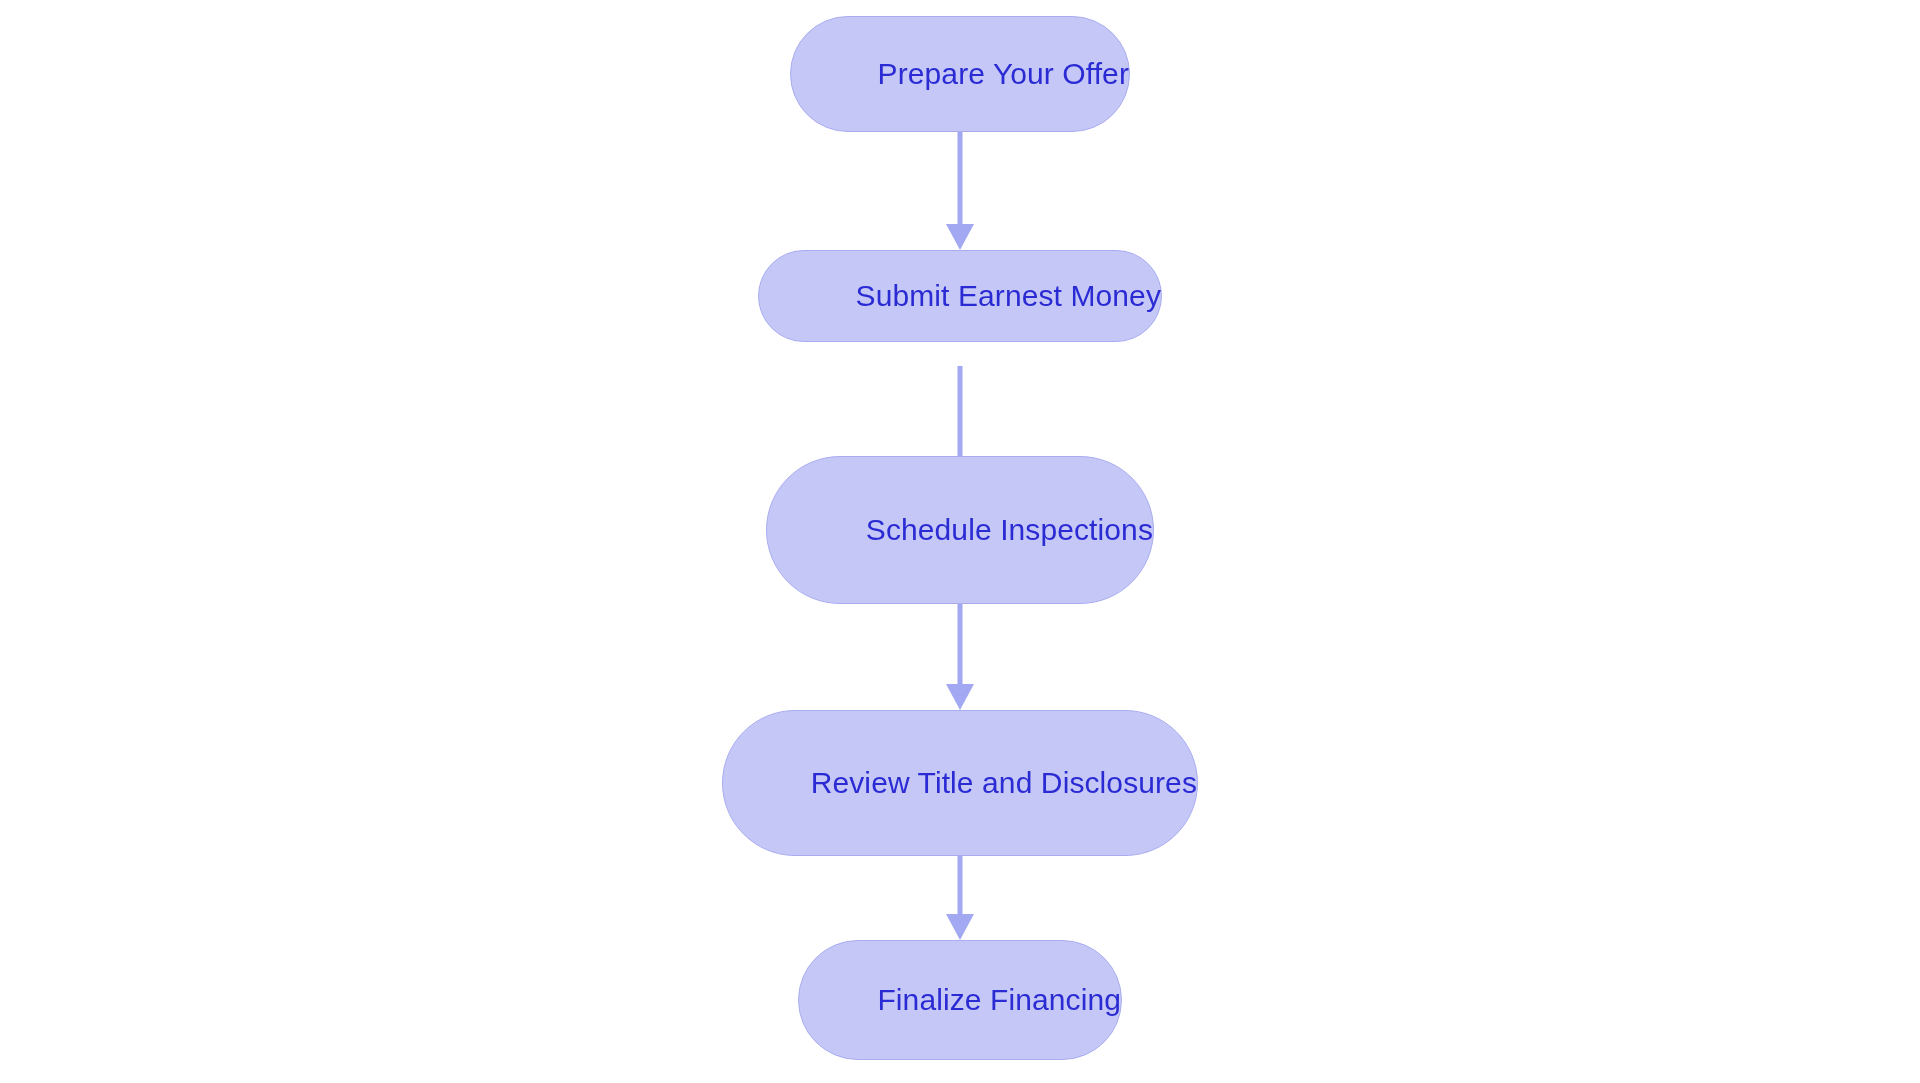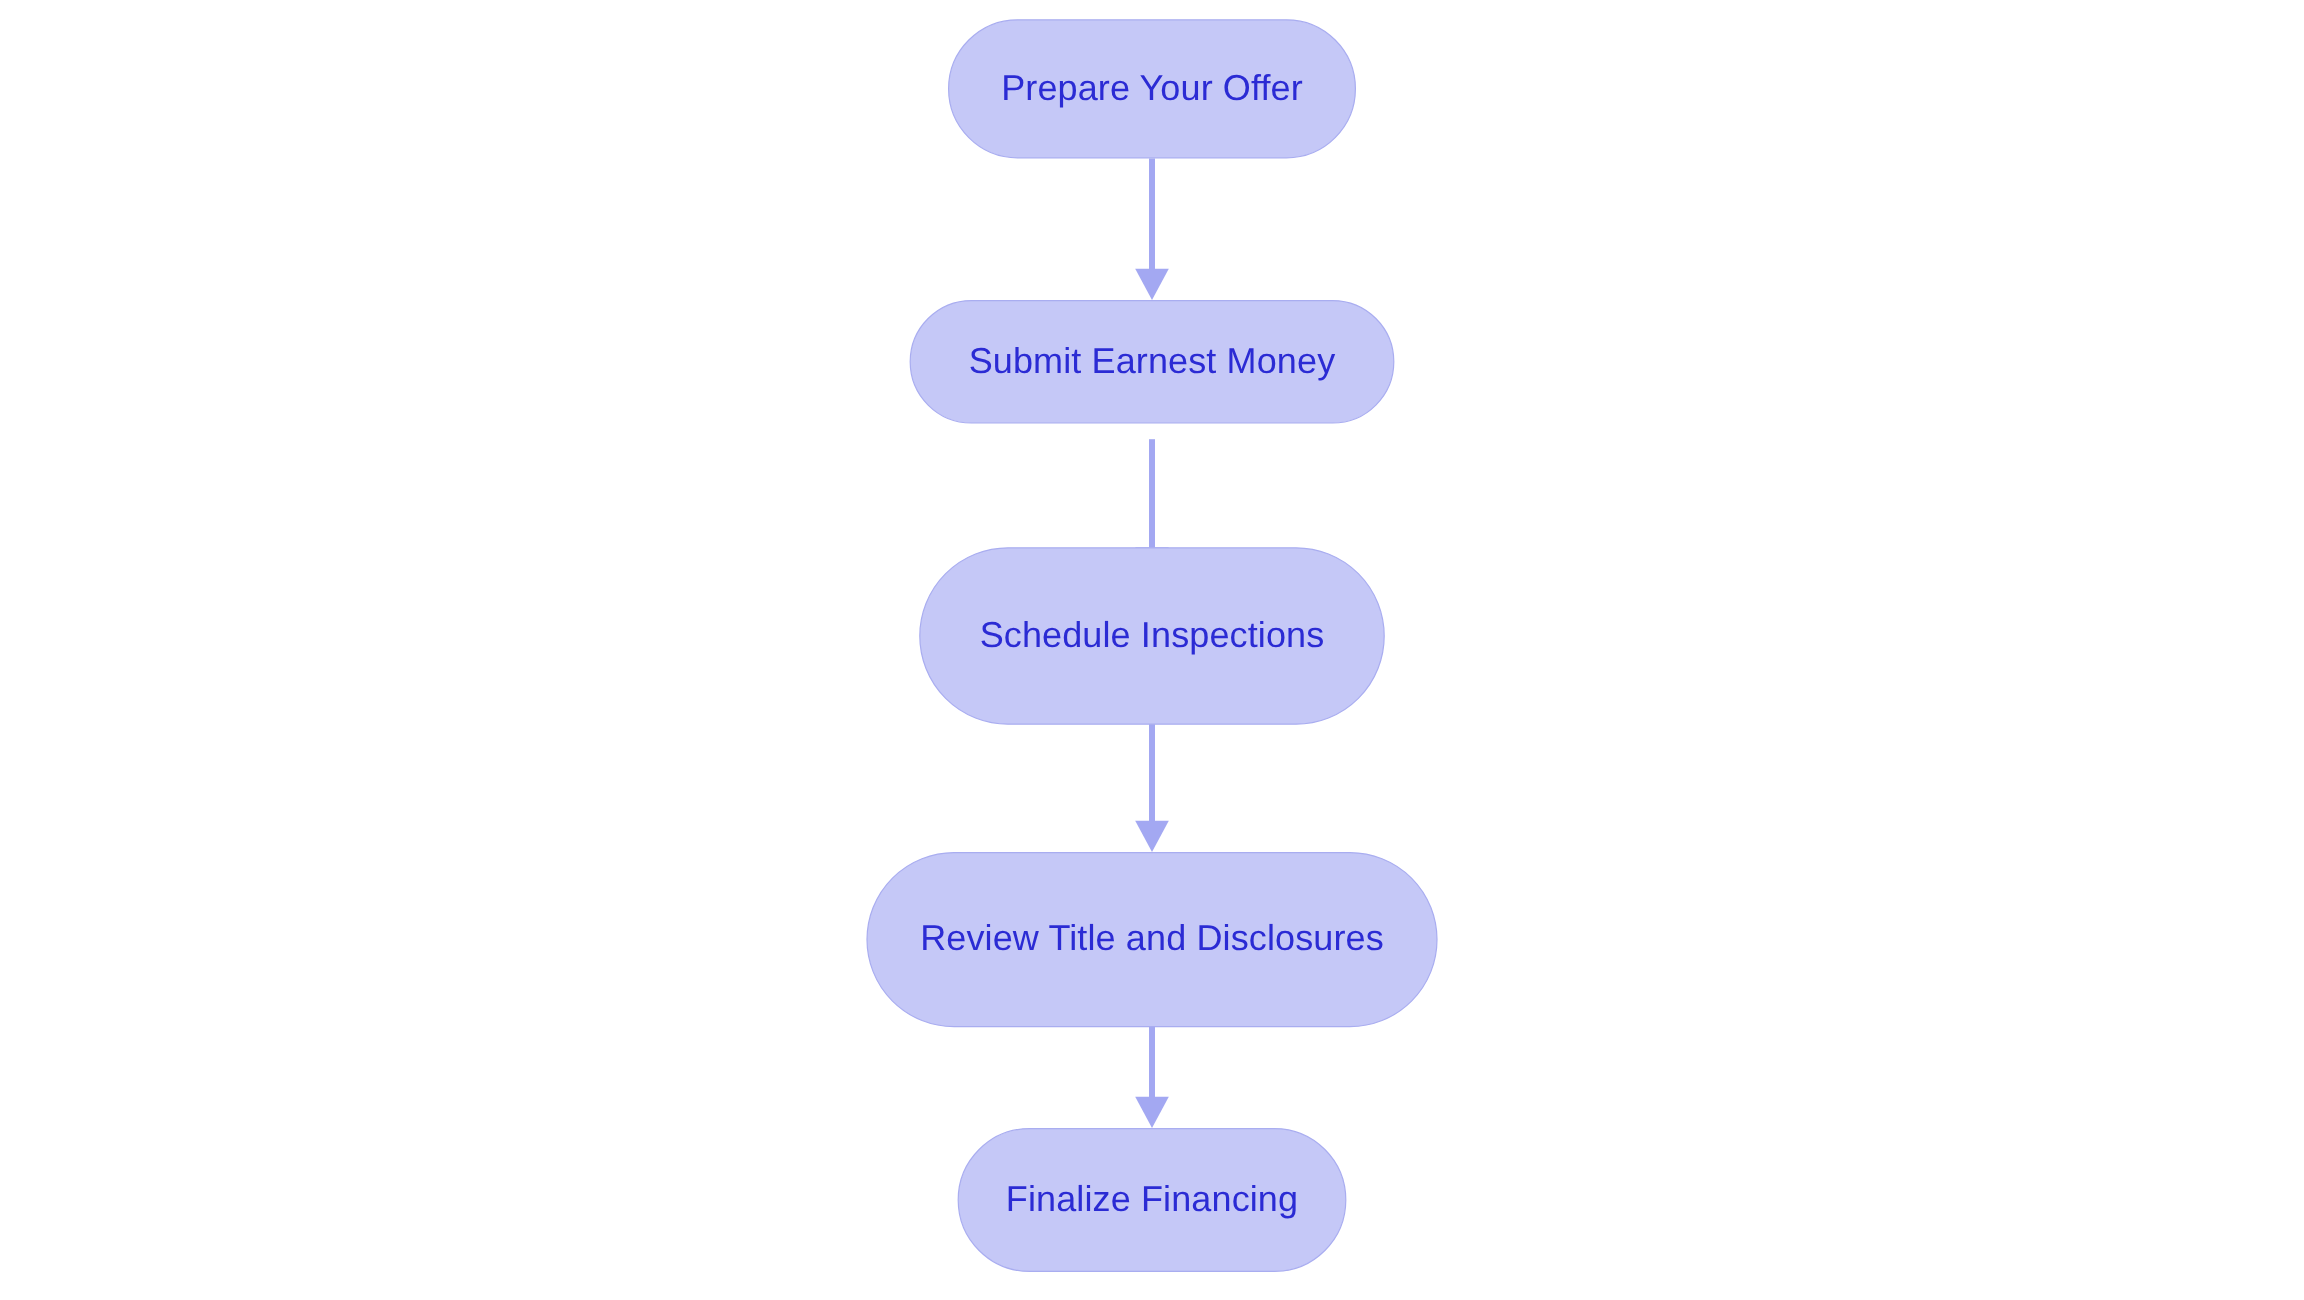--- a/index.html
+++ b/index.html
@@ -25,21 +25,21 @@
   }
 
   .node {
     position: absolute;
     box-sizing: border-box;
     background: #c5c8f7;
     border: 1.6px solid #a9adf0;
     border-radius: 9999px;
     display: flex;
     align-items: center;
-    justify-content: center;
+    justify-content: flex-end;
     transform: translateX(-50%);
     z-index: 2;
   }
 
   .node-label {
     color: #2b2bd4;
     font-family: "Liberation Sans", sans-serif;
     font-size: 30px;
     font-weight: 400;
     letter-spacing: 0.1px;
@@ -89,21 +89,21 @@
       <div class="connector-line" style="height: 88px;"></div>
       <div class="connector-head"></div>
     </div>
     <div class="connector" style="left: 960px; top: 830px; width: 30px; height: 110px;">
       <div class="connector-line" style="height: 86px;"></div>
       <div class="connector-head"></div>
     </div>
     <div class="node" style="left: 960px; top: 16px; width: 340px; height: 116px;">
       <span class="node-label">Prepare Your Offer</span>
     </div>
-    <div class="node" style="left: 960px; top: 250px; width: 404px; height: 103px;">
+    <div class="node" style="left: 960px; top: 250px; width: 404px; height: 92px;">
       <span class="node-label">Submit Earnest Money</span>
     </div>
     <div class="node" style="left: 960px; top: 456px; width: 388px; height: 148px;">
       <span class="node-label">Schedule Inspections</span>
     </div>
     <div class="node" style="left: 960px; top: 710px; width: 476px; height: 146px;">
       <span class="node-label">Review Title and Disclosures</span>
     </div>
     <div class="node" style="left: 960px; top: 940px; width: 324px; height: 120px;">
       <span class="node-label">Finalize Financing</span>

